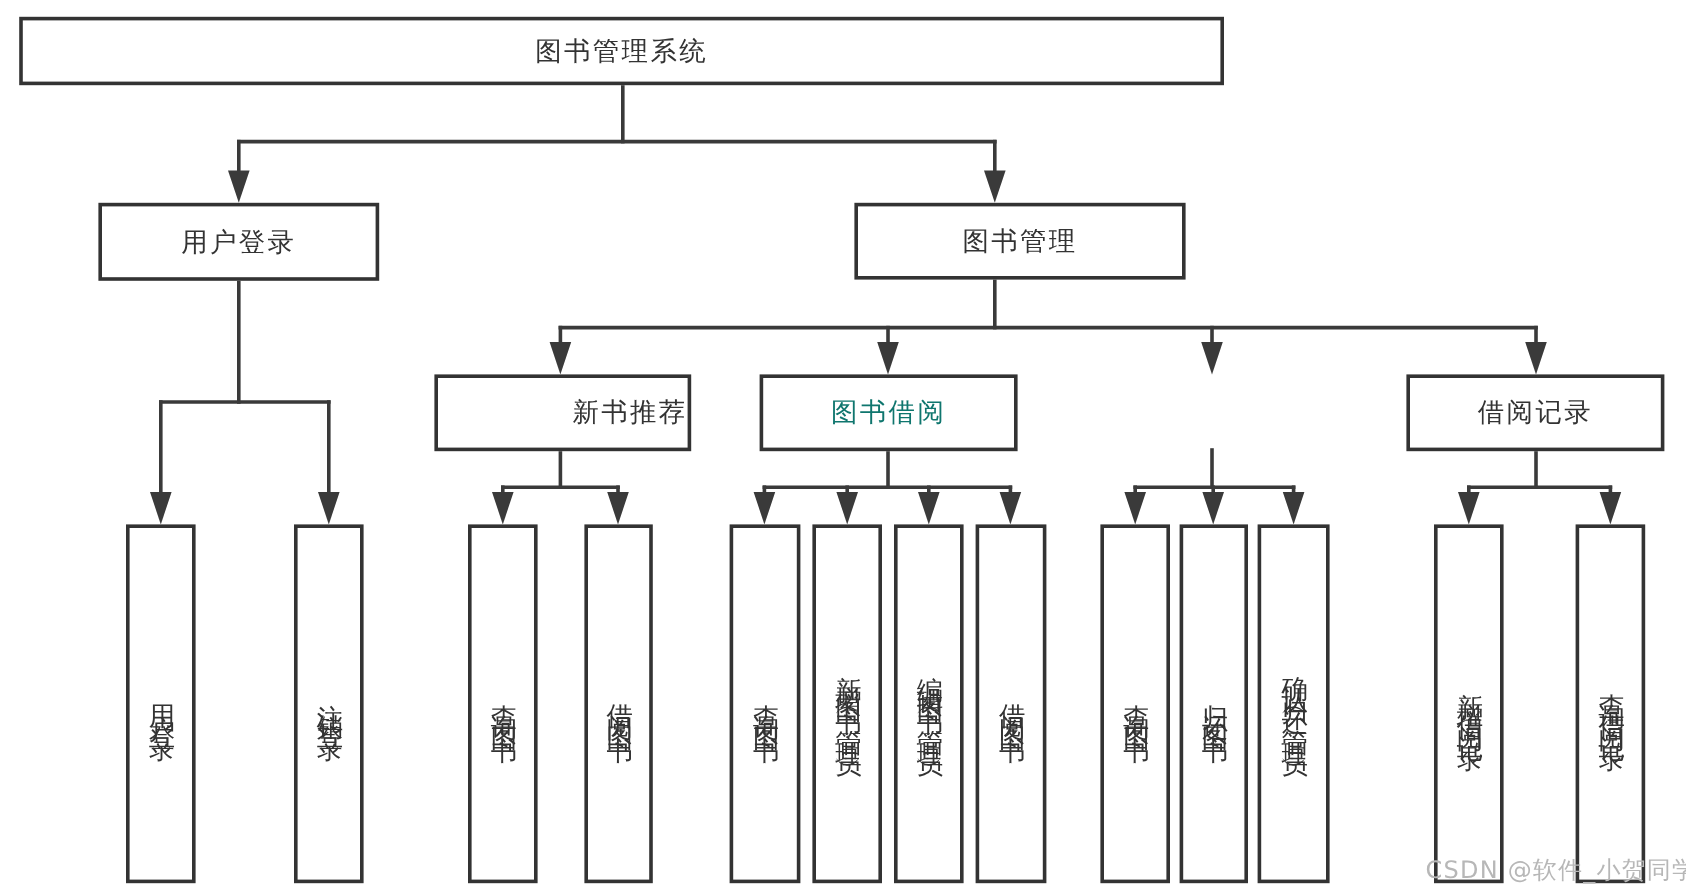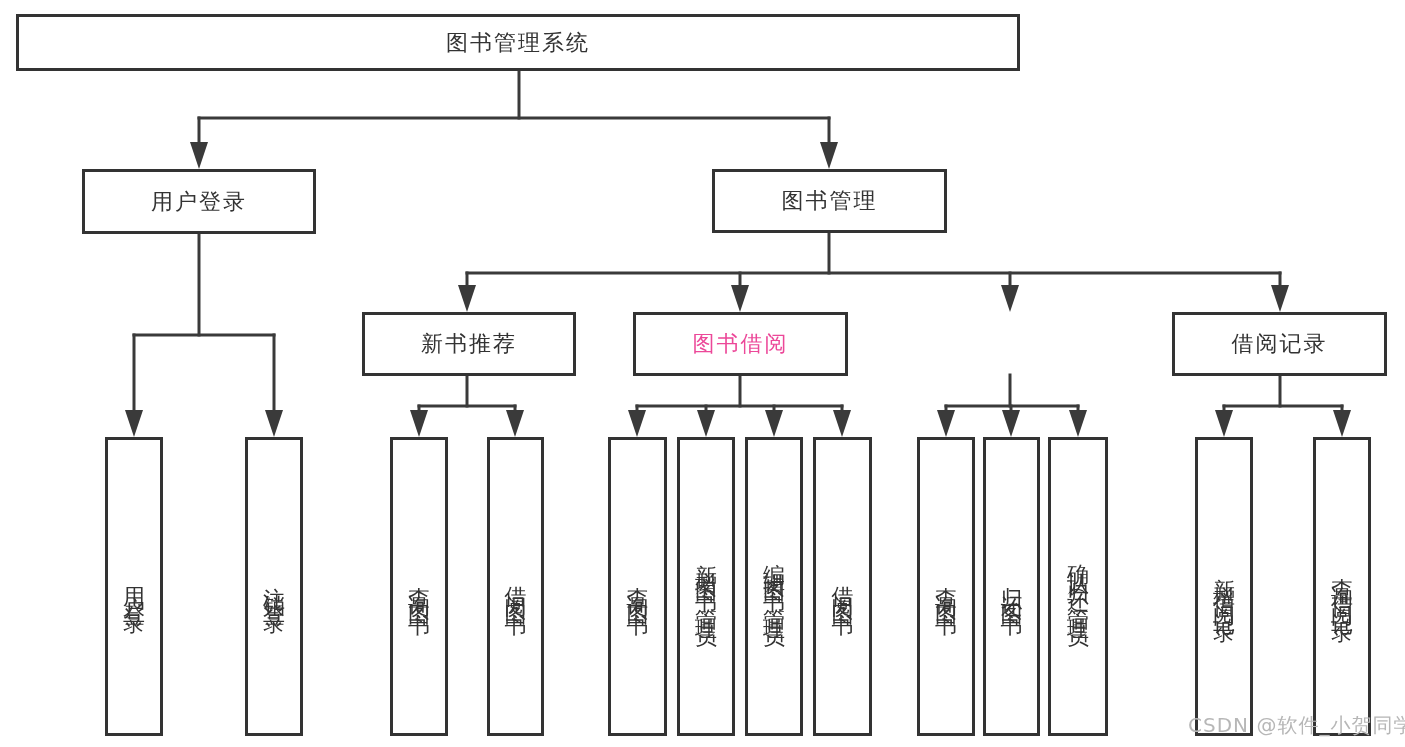--- a/index.html
+++ b/index.html
@@ -113,28 +113,28 @@
       <polyline points="1342,406 1342,429" fill="none" stroke="#3a3a3a" stroke-width="3" stroke-linecap="square"></polyline>
       <polygon points="1333,410 1351,410 1342,437" fill="#3a3a3a"></polygon>
     </svg>
   <div class="watermark" style="color: rgb(183, 183, 183);">CSDN @软件_小贺同学</div>
 <div class="node horizontal" style="left: 16px; top: 14px; width: 1004px; height: 57px; border-color: rgb(51, 51, 51);">
       <span class="node-label" style="color: rgb(51, 51, 51);">图书管理系统</span>
     </div>
     <div class="node horizontal" style="left: 82px; top: 169px; width: 234px; height: 65px; border-color: rgb(51, 51, 51);">
       <span class="node-label" style="color: rgb(51, 51, 51);">用户登录</span>
     </div>
-    <div class="node horizontal" style="left: 712px; top: 169px; width: 235px; height: 64px; border-color: rgb(51, 51, 51);">
+    <div class="node horizontal" style="left: 712px; top: 169px; width: 276px; height: 64px; border-color: rgb(51, 51, 51);">
       <span class="node-label" style="color: rgb(51, 51, 51);">图书管理</span>
     </div>
-    <div class="node horizontal" style="left: 362px; top: 312px; width: 214px; height: 64px; border-color: rgb(51, 51, 51);">
+    <div class="node horizontal" style="left: 362px; top: 312px; width: 214px; height: 64px; border-color: rgb(51, 51, 51); justify-content: flex-end;">
       <span class="node-label" style="color: rgb(51, 51, 51);">新书推荐</span>
     </div>
     <div class="node horizontal" style="left: 633px; top: 312px; width: 215px; height: 64px; border-color: rgb(51, 51, 51);">
-      <span class="node-label" style="color: #ec4899;">图书借阅</span>
+      <span class="node-label" style="color: #0f766e;">图书借阅</span>
     </div>
     <div class="node horizontal" style="left: 1172px; top: 312px; width: 215px; height: 64px; border-color: rgb(51, 51, 51);">
       <span class="node-label" style="color: rgb(51, 51, 51);">借阅记录</span>
     </div>
     <div class="node vertical" style="left: 105px; top: 437px; width: 58px; height: 299px; border-color: rgb(51, 51, 51);">
       <span class="node-label" style="color: rgb(51, 51, 51);">用户登录</span>
     </div>
     <div class="node vertical" style="left: 245px; top: 437px; width: 58px; height: 299px; border-color: rgb(51, 51, 51);">
       <span class="node-label" style="color: rgb(51, 51, 51);">注销登录</span>
     </div>

